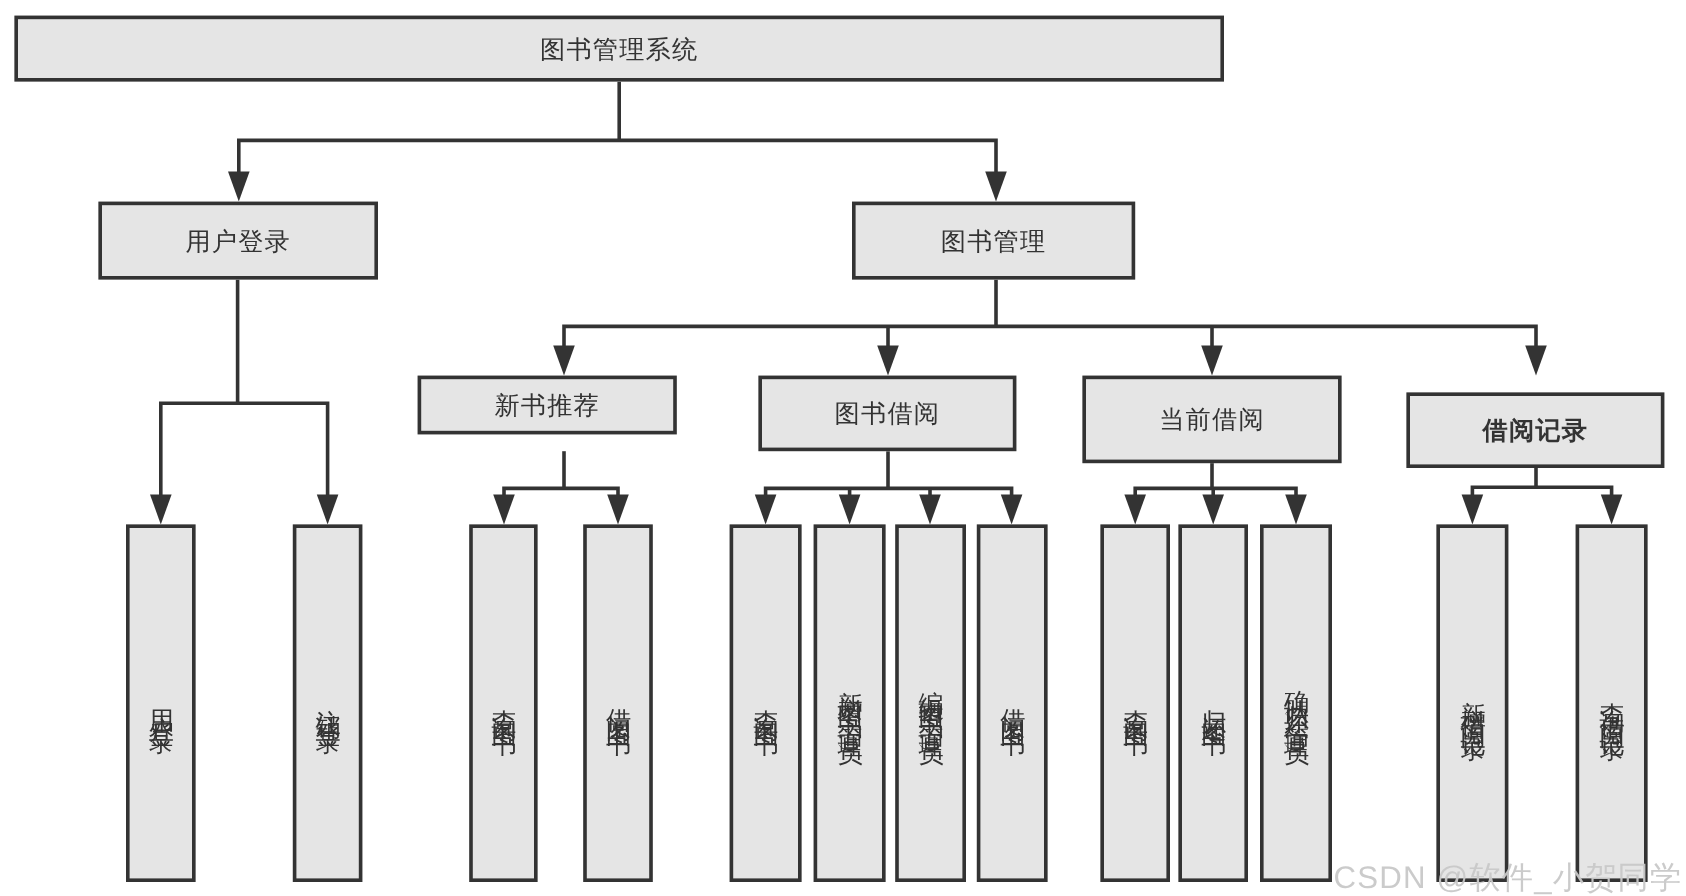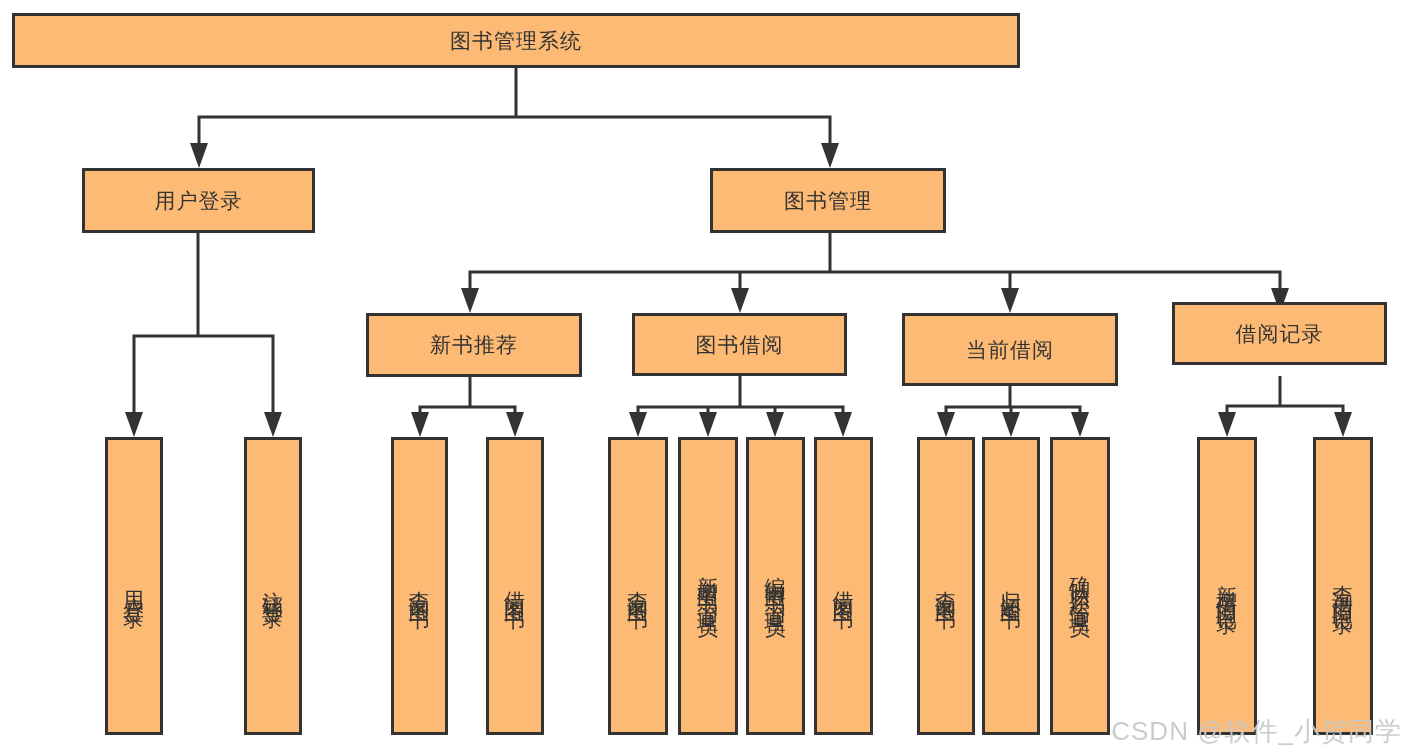--- a/index.html
+++ b/index.html
@@ -8,21 +8,21 @@
     width:1405px;height:747px;
     background:#ffffff;
     font-family:"Liberation Sans", sans-serif;
     overflow:hidden;
   }
   .connectors{position:absolute;left:0;top:0;z-index:0;}
   .node{
     position:absolute;
     box-sizing:border-box;
     border:3px solid #333333;
-    background:#fdba74;
+    background:#e5e5e5;
     color:#333333;
     display:flex;align-items:center;justify-content:center;
     z-index:1;
   }
   .hnode{font-size:21px;letter-spacing:1px;}
   .vnode .vtext{
     writing-mode:vertical-rl;
     text-orientation:mixed;
     font-size:21px;
     letter-spacing:6px;
@@ -95,24 +95,24 @@
       <polygon points="1218,412 1236,412 1227,437"></polygon>
       <polygon points="1334,412 1352,412 1343,437"></polygon>
     </g>
   </svg>
 
   <div class="node hnode" style="left:12px;top:13px;width:1008px;height:55px;">图书管理系统</div>
 
   <div class="node hnode" style="left:82px;top:168px;width:233px;height:65px;">用户登录</div>
   <div class="node hnode" style="left:710px;top:168px;width:236px;height:65px;">图书管理</div>
 
-  <div class="node hnode" style="left:366px;top:313px;width:216px;height:64px;">新书推荐</div>
+  <div class="node hnode" style="left:348px;top:313px;width:216px;height:49px;">新书推荐</div>
   <div class="node hnode" style="left:632px;top:313px;width:215px;height:63px;">图书借阅</div>
   <div class="node hnode" style="left:902px;top:313px;width:216px;height:73px;">当前借阅</div>
-  <div class="node hnode" style="left:1172px;top:302px;width:215px;height:63px;">借阅记录</div>
+  <div class="node hnode" style="left:1172px;top:327px;width:215px;height:63px;font-weight:bold;">借阅记录</div>
 
   <div class="node vnode" style="left:105px;top:437px;width:58px;height:298px;">
     <span class="vtext">用户登录</span>
   </div>
   <div class="node vnode" style="left:244px;top:437px;width:58px;height:298px;">
     <span class="vtext">注销登录</span>
   </div>
 
   <div class="node vnode" style="left:391px;top:437px;width:57px;height:298px;">
     <span class="vtext">查询图书</span>

